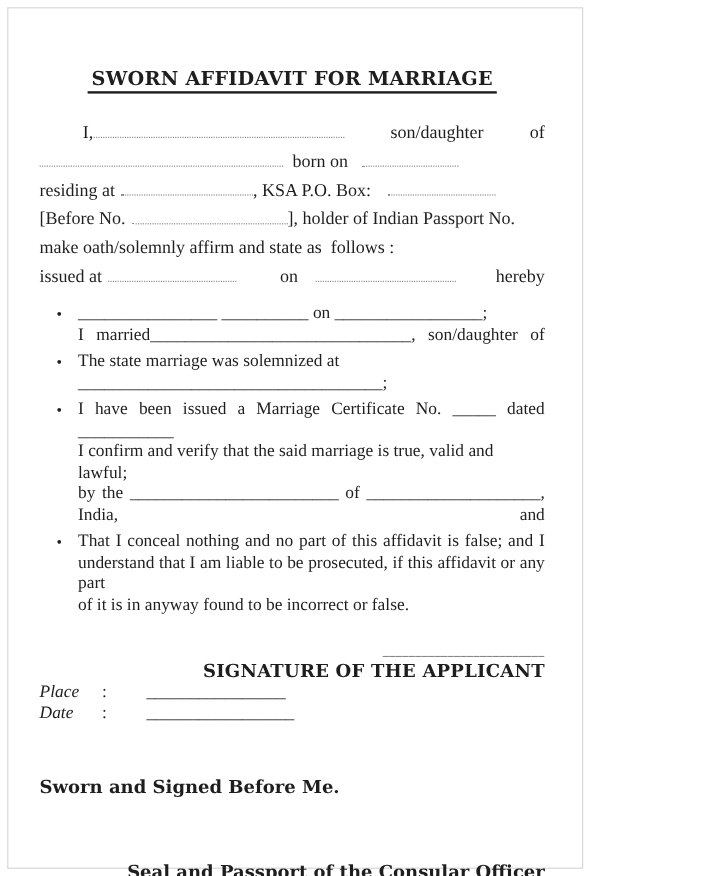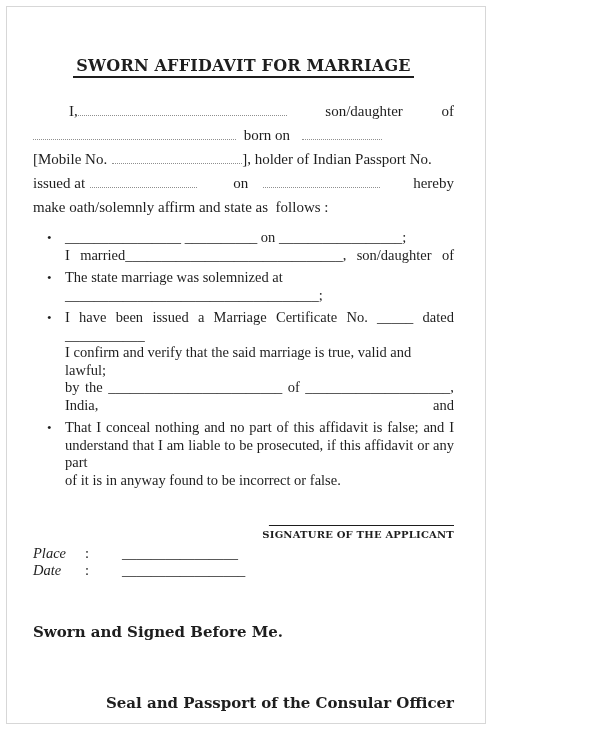--- a/index.html
+++ b/index.html
@@ -48,24 +48,24 @@
   
   .bullets{margin-top:6px;font-size:14.5px;}
   .bitem{position:relative;padding-left:32px;margin-bottom:5px;}
   .bitem:last-child{margin-bottom:0;}
   .bdot{position:absolute;left:14px;top:0;font-size:13px;line-height:17.5px;}
   .bline{line-height:17.5px;}
   .just{text-align:justify;text-align-last:justify;}
 
   
   .sigblock{margin-top:24px;text-align:right;}
-  .sigline{line-height:13px;font-size:14px;letter-spacing:.4px;text-decoration:underline;}
+  .sigline{line-height:13px;font-size:10px;letter-spacing:.4px;}
   .sigcap{
     font-family:"DejaVu Serif",serif;font-weight:bold;
-    font-size:10px;line-height:18px;letter-spacing:.2px;
+    font-size:15px;line-height:18px;letter-spacing:.2px;
   }
 
   
   .fields{margin-top:1px;font-size:14.5px;}
   .frow{display:flex;line-height:17px;}
   .flabel{width:52px;flex:0 0 52px;font-style:italic;}
   .fcolon{width:14px;flex:0 0 14px;}
   .fblank{white-space:pre;margin-left:23px;}
 
   
@@ -103,42 +103,51 @@
         </div>
         <div class="iline">
           <span class="dots" style="flex: 1 1 0px;"></span>
           <span class="gap" style="flex: 0 0 8px; width: 8px;"></span>
           <span class="it">born on</span>
           <span class="gap" style="flex: 0 0 12px; width: 12px;"></span>
           <span class="dots" style="flex: 0 0 80px; width: 80px;"></span>
           <span class="gap" style="flex: 0 0 72px; width: 72px;"></span>
         </div>
         <div class="iline">
-          <span class="it">[Mobile No.</span>
+          <span class="it">residing at</span>
+          <span class="gap" style="flex: 0 0 5px; width: 5px;"></span>
+          <span class="dots" style="flex: 0 0 110px; width: 110px;"></span>
+          <span class="it">, KSA P.O. Box:</span>
+          <span class="gap" style="flex: 0 0 14px; width: 14px;"></span>
+          <span class="dots" style="flex: 0 0 90px; width: 90px;"></span>
+          <span class="gap" style="flex: 1 1 0px;"></span>
+        </div>
+        <div class="iline">
+          <span class="it">[Before No.</span>
           <span class="gap" style="flex: 0 0 5px; width: 5px;"></span>
           <span class="dots" style="flex: 0 0 130px; width: 130px;"></span>
           <span class="it">], holder of Indian Passport No.</span>
           <span class="gap" style="flex: 0 0 9px; width: 9px;"></span>
           <span class="dots" style="flex: 1 1 0px;"></span>
           <span class="gap" style="flex: 0 0 25px; width: 25px;"></span>
+        </div>
+        <div class="iline">
+          <span class="it">make oath/solemnly affirm and state as  follows :</span>
         </div>
         <div class="iline">
           <span class="it">issued at</span>
           <span class="gap" style="flex: 0 0 5px; width: 5px;"></span>
           <span class="dots" style="flex: 0 0 107px; width: 107px;"></span>
           <span class="gap" style="flex: 1.1 1 0px;"></span>
           <span class="it">on</span>
           <span class="gap" style="flex: 0 0 15px; width: 15px;"></span>
           <span class="dots" style="flex: 0 0 117px; width: 117px;"></span>
           <span class="gap" style="flex: 1 1 0px;"></span>
           <span class="it">hereby</span>
         </div>
-        <div class="iline">
-          <span class="it">make oath/solemnly affirm and state as  follows :</span>
-        </div>
       </div>
 
     <div class="bullets">
         <div class="bitem">
           <span class="bdot">•</span>
           <div class="btext">
             <div class="bline">________________ __________ on _________________;</div>
             <div class="bline just">I married______________________________, son/daughter of</div>
           </div>
         </div>

